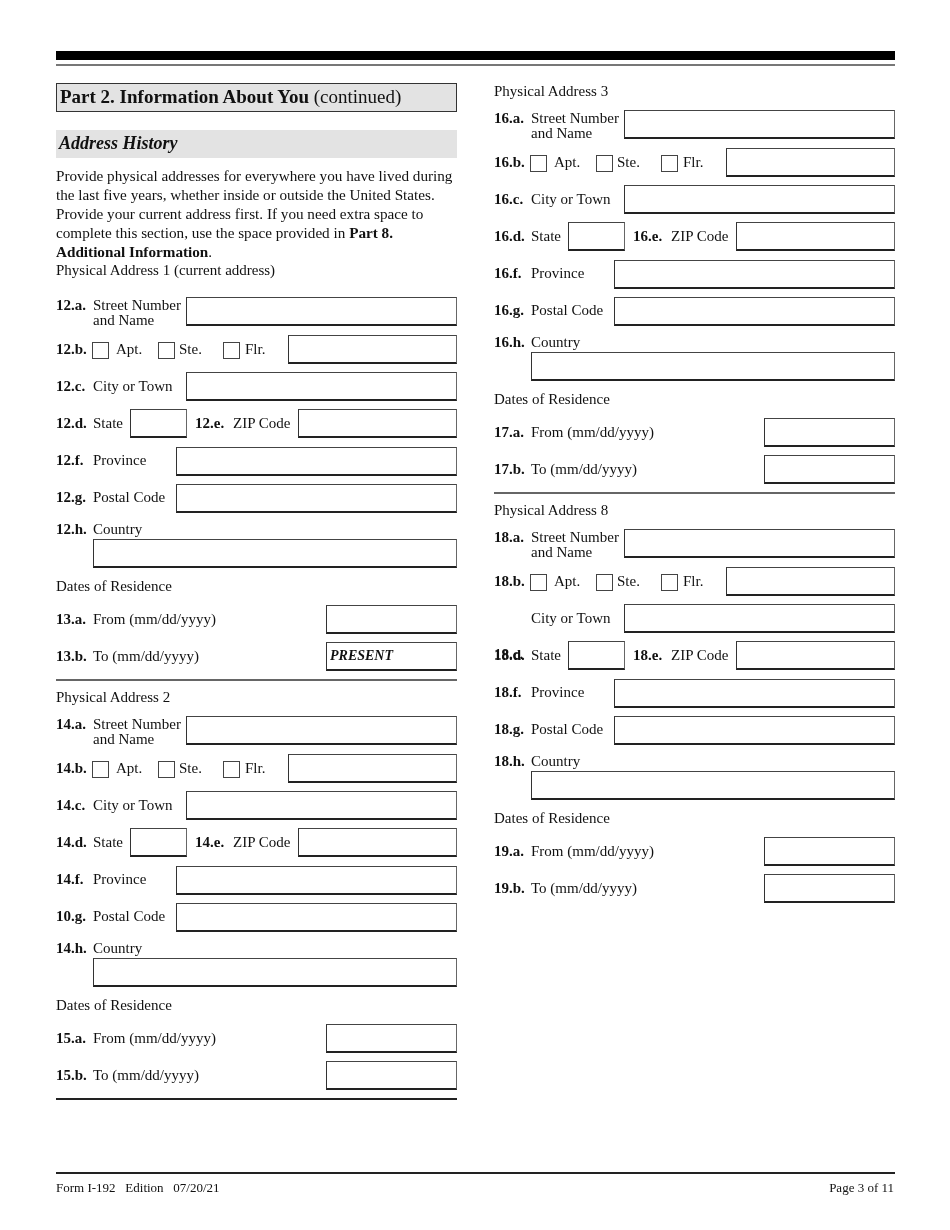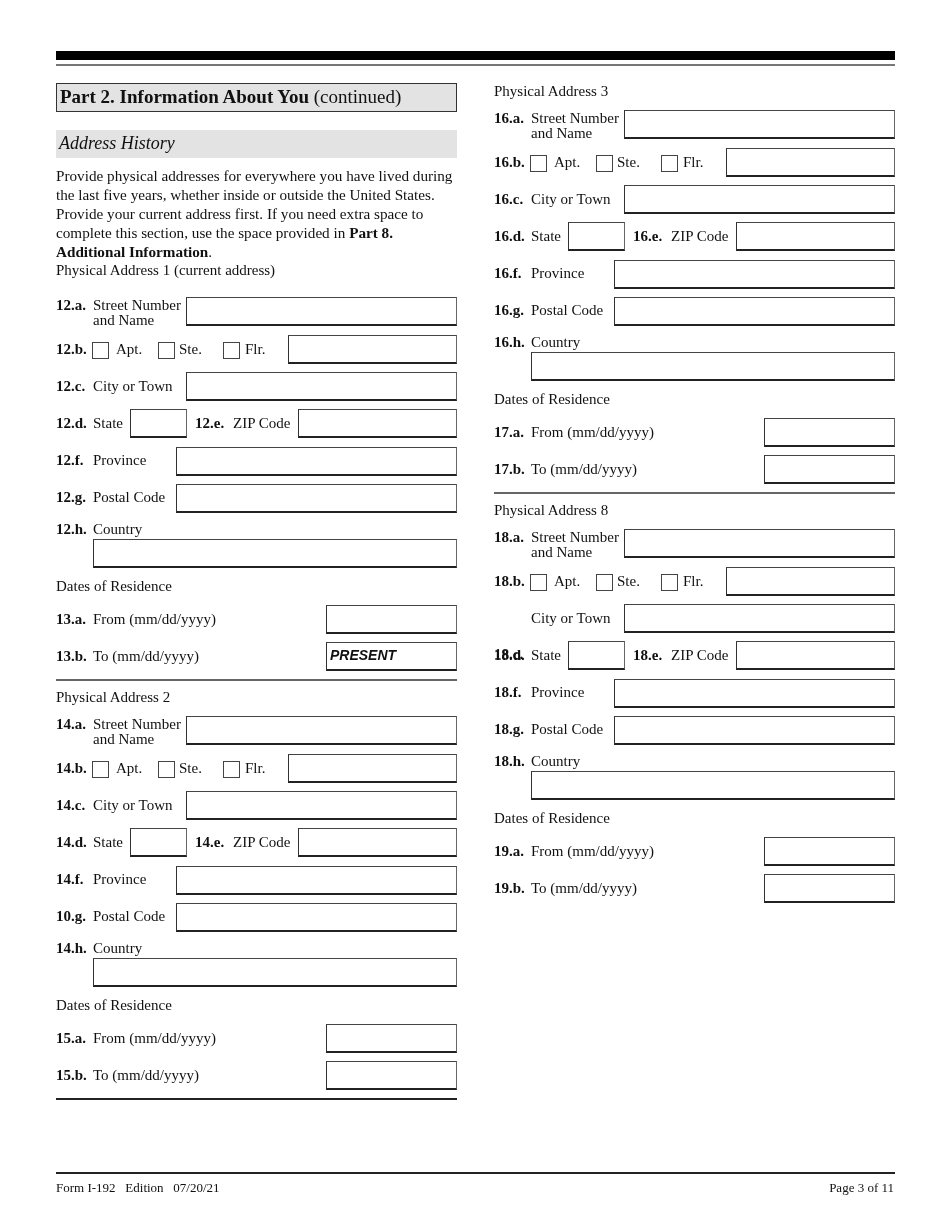--- a/index.html
+++ b/index.html
@@ -13,39 +13,39 @@
   .topline { left: 56px; top: 64px; width: 839px; height: 2px; background: #777; }
 
   .part-header {
     left: 56px; top: 83px; width: 401px; height: 29px;
     background: #e3e3e3; border: 1.5px solid #333;
     font-size: 19px; line-height: 26px; padding-left: 3px;
   }
   .part-header b { font-weight: bold; }
   .section-header {
     left: 56px; top: 130px; width: 401px; height: 28px;
-    background: #e3e3e3; font-size: 18px; font-style: italic; font-weight: normal;
+    background: #e3e3e3; font-size: 18px; font-style: italic; font-weight: bold;
     line-height: 27px; padding-left: 3px;
   }
   .intro {
     left: 56px; top: 166px; width: 405px; font-size: 15.2px; line-height: 19px;
   }
   .intro b { font-weight: bold; }
   .num { font-weight: bold; display: inline-block; }
   .lbl { font-size: 15px; line-height: 16px; }
   .field {
     border: 1.5px solid #333; border-top-color: #444; border-right-color: #666;
     background: #fff; height: 29px;
     border-bottom: 2px solid #222;
   }
   .cb {
     width: 17px; height: 17px; border: 1px solid #444; background: #fff;
     display: inline-block;
   }
-  .present { font-family: Liberation Sans, sans-serif; font-weight: bold; font-style: italic; font-size: 14px; padding-left: 3px; line-height: 25px; }
+  .present { font-family: Liberation Serif, serif; font-weight: bold; font-style: italic; font-size: 14px; padding-left: 3px; line-height: 25px; }
   .rule { height: 1.5px; background: #666; }
   .rule.thick { height: 2px; background: #222; }
 
   .footer-line { left: 56px; top: 1172px; width: 839px; height: 2px; background: #222; }
   .footer-left { left: 56px; top: 1180px; font-size: 13px; }
   .footer-right { right: 56px; top: 1180px; font-size: 13px; }
 </style>
 </head>
 <body>
 

